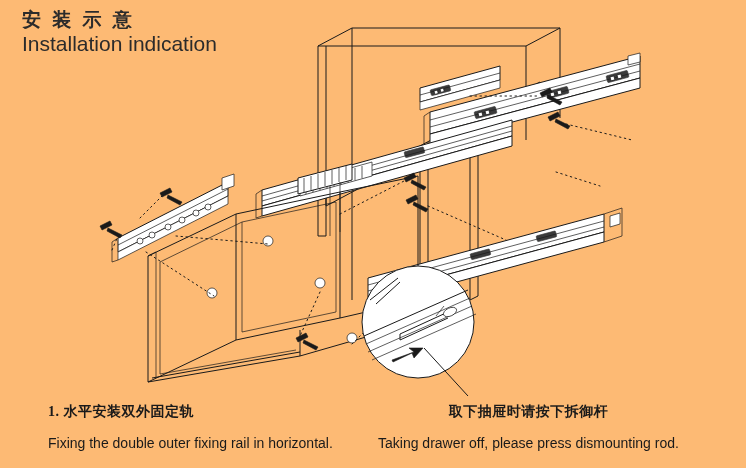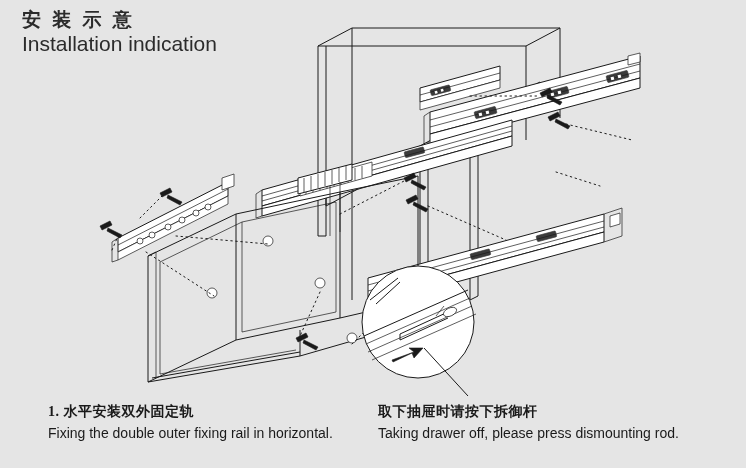--- a/index.html
+++ b/index.html
@@ -4,21 +4,21 @@
 <style>
   html, body {
     margin: 0;
     padding: 0;
     background: #ffffff;
   }
   #page {
     position: relative;
     width: 746px;
     height: 468px;
-    background: #e5e5e5;
+    background: #fdba74;
     overflow: hidden;
     font-family: "Liberation Sans", "DejaVu Sans", sans-serif;
     color: #1a1a1a;
   }
 
   
   .title-block {
     position: absolute;
     left: 22px;
     top: 8px;
@@ -39,35 +39,35 @@
     white-space: nowrap;
     margin-top: 1px;
   }
 
   
   .caption {
     position: absolute;
     white-space: nowrap;
   }
   .caption-left  { left: 48px;  top: 402px; }
-  .caption-right { left: 378px; top: 402px; }
+  .caption-right { left: 378px; top: 402px; text-align: center; }
   .cap-cn {
     font-size: 14px;
     font-weight: 700;
     letter-spacing: 0.5px;
     line-height: 19px;
     color: #1a1a1a;
     font-family: Liberation Serif, serif;
   }
   .cap-en {
     font-size: 14px;
     font-weight: 400;
     line-height: 19px;
     color: #1a1a1a;
-    margin-top: 3px;
+    margin-top: 13px;
   }
 
   
   #drawing {
     position: absolute;
     left: 0;
     top: 0;
     width: 746px;
     height: 468px;
   }

